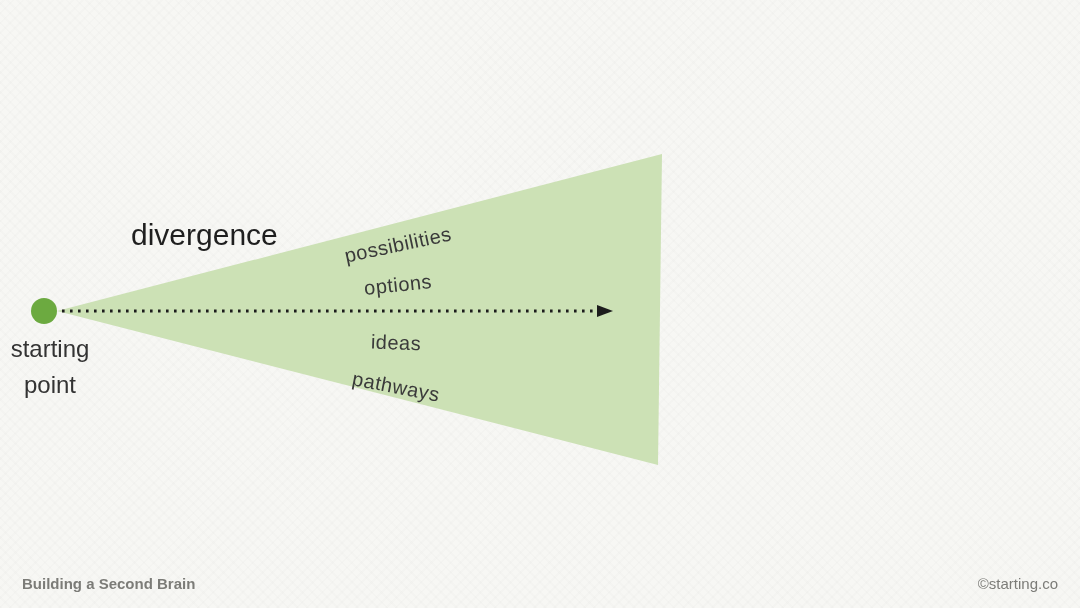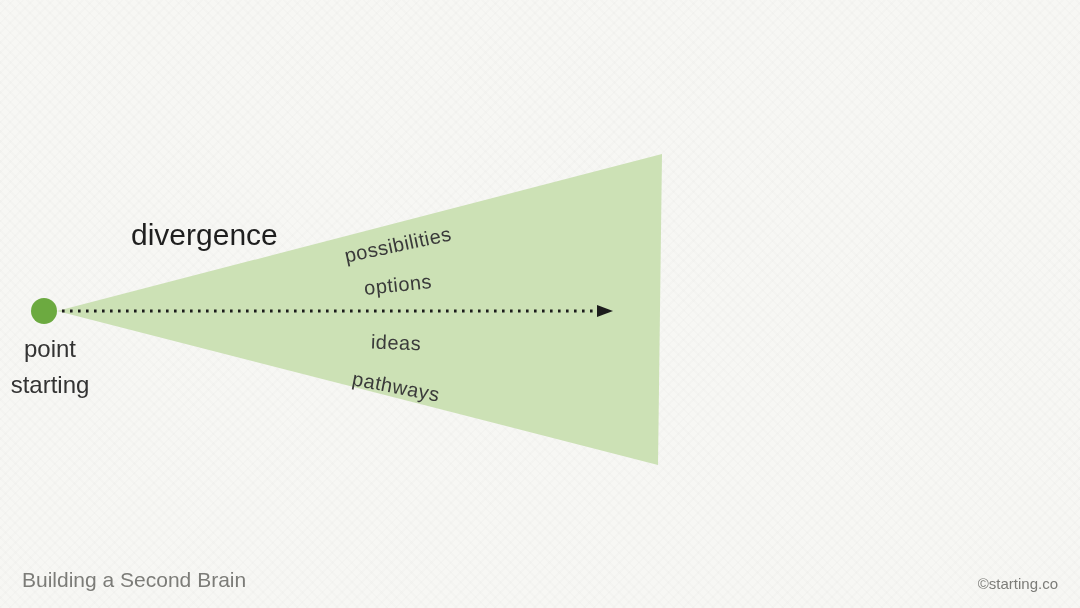--- a/index.html
+++ b/index.html
@@ -73,22 +73,23 @@
   }
   .cone-label.l0 { left: 398px; top: 245px; --rot: -12deg; }
   .cone-label.l1 { left: 398px; top: 285px; --rot: -6deg; }
   .cone-label.l2 { left: 396px; top: 343px; --rot: 2deg; }
   .cone-label.l3 { left: 396px; top: 387px; --rot: 11deg; }
 
   .footer-left {
     position: absolute;
     left: 22px;
     bottom: 16px;
-    font-size: 21px;
+    font-size: 15px;
     color: var(--footer-text);
+    font-weight: bold;
   }
   .footer-right {
     position: absolute;
     right: 22px;
     bottom: 16px;
     font-size: 15px;
     color: var(--footer-text);
   }
 </style>
 </head>
@@ -99,22 +100,22 @@
   <svg class="diagram" viewBox="0 0 1080 608" aria-hidden="true">
     <polygon class="cone" points="57,311 662,154 658,465"></polygon>
     <line class="dotted-line" x1="62" y1="311" x2="595" y2="311"></line>
     <polygon class="arrowhead" points="597,305 613,311 597,317"></polygon>
     <circle class="start-dot" cx="44" cy="311" r="13"></circle>
   </svg>
 
   <div class="title">divergence</div>
 
   <div class="start-label">
+    <div>starting</div>
     <div>point</div>
-    <div>starting</div>
   </div>
 
   <div class="cone-label l0">possibilities</div>
   <div class="cone-label l1">options</div>
   <div class="cone-label l2">ideas</div>
   <div class="cone-label l3">pathways</div>
 
   <div class="footer-left">Building a Second Brain</div>
   <div class="footer-right">©starting.co</div>
 

